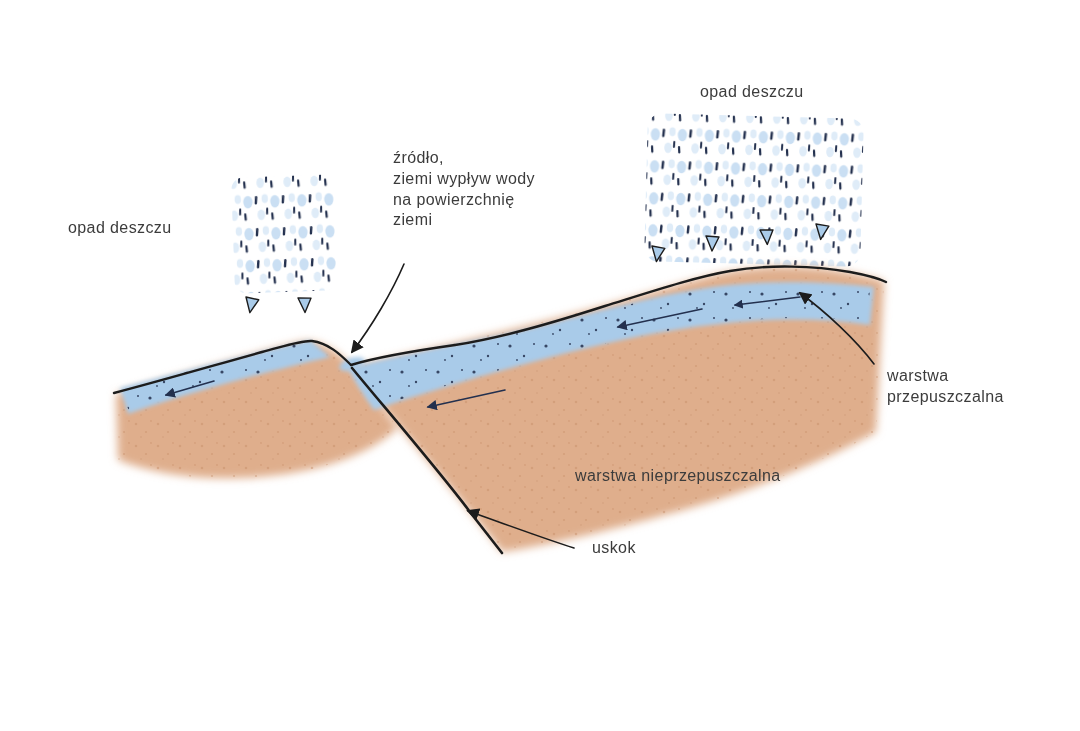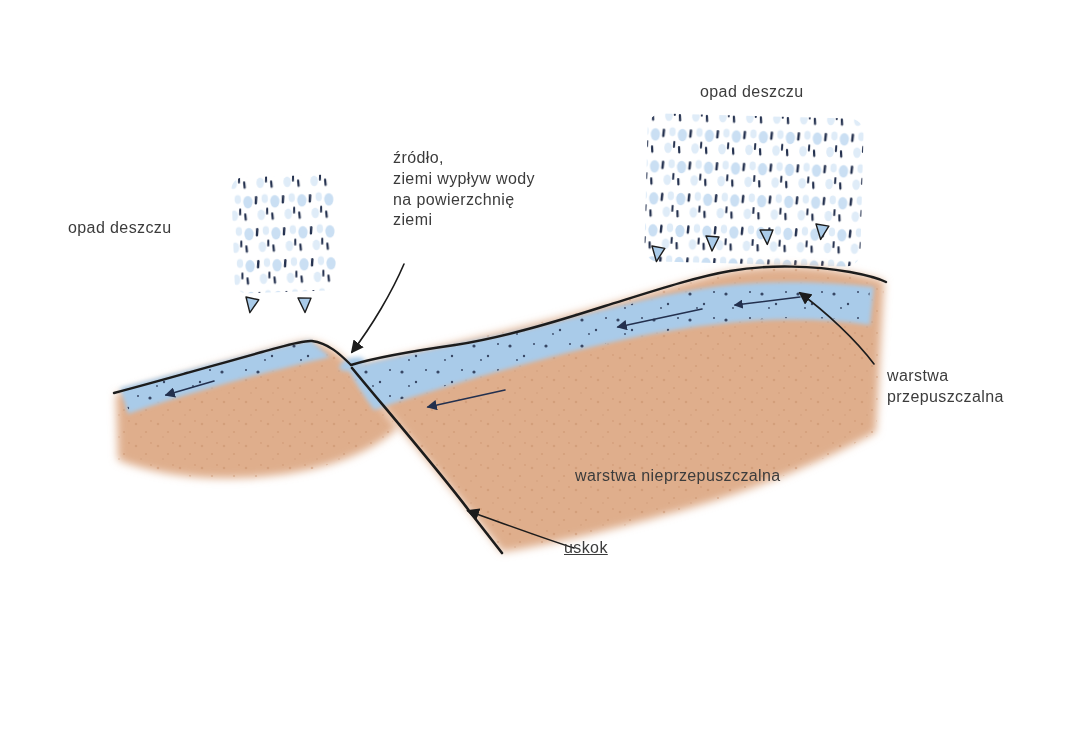--- a/index.html
+++ b/index.html
@@ -108,15 +108,15 @@
 
   <div class="lbl" style="left:68px;top:218px;">opad deszczu</div>
   <div class="lbl" style="left:700px;top:82px;">opad deszczu</div>
   <div class="lbl" style="left:393px;top:148px;">źródło,
 ziemi wypływ wody
 na powierzchnię
 ziemi</div>
   <div class="lbl" style="left:863px;top:366px;margin-left:24px;">warstwa
 przepuszczalna</div>
   <div class="lbl" style="left:563px;top:466px;margin-left:12px;">warstwa nieprzepuszczalna</div>
-  <div class="lbl" style="left:564px;top:538px;text-decoration:underline;">uskok</div>
+  <div class="lbl" style="left:592px;top:538px;">uskok</div>
 
 </div>
 
 </body></html>

